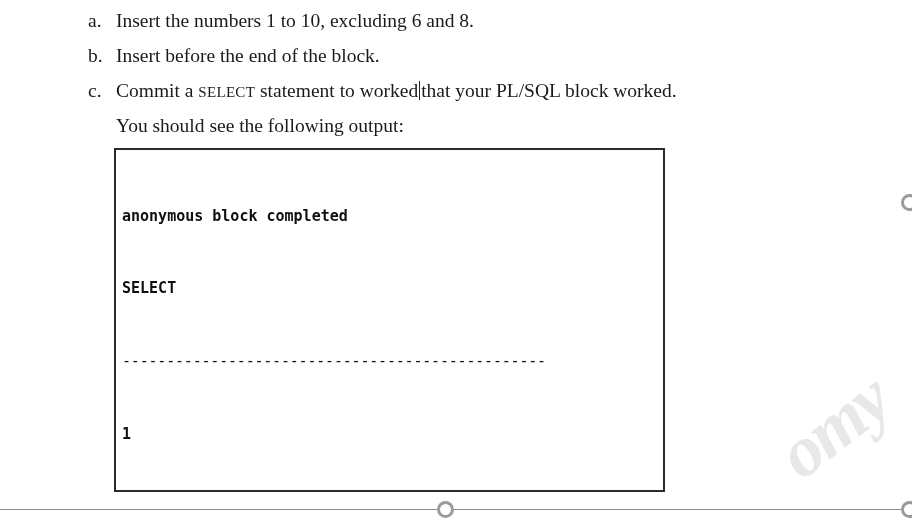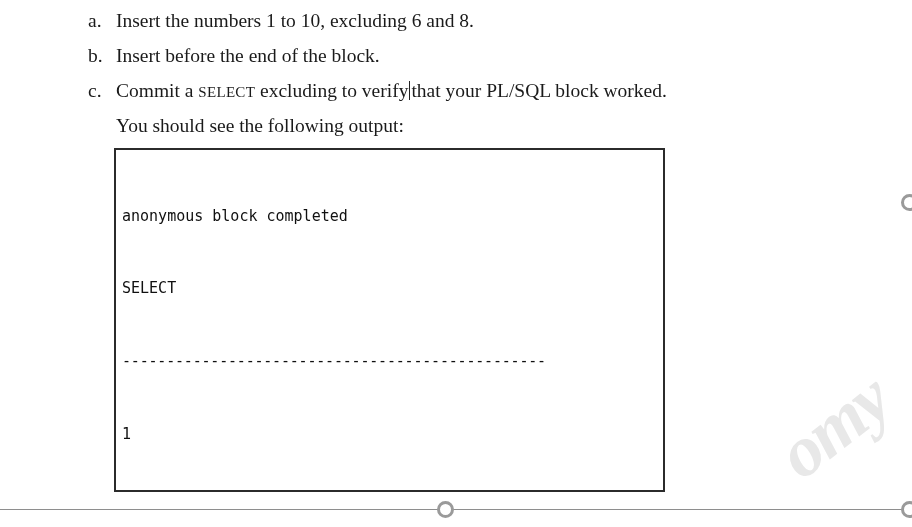--- a/index.html
+++ b/index.html
@@ -99,21 +99,21 @@
   }
   .console-inner {
     padding: 5px 0 0 6px;
     font-family: "DejaVu Sans Mono", "Liberation Mono", monospace;
     font-size: 15px;
     line-height: 24.3px;
     color: #101010;
     letter-spacing: 0px;
     white-space: pre;
   }
-  .c-line { height: 24.3px; }
+  .c-line { height: 24.3px; font-weight: bold; }
   .c-rule {
     height: 24.3px;
     overflow: hidden;
     white-space: nowrap;
     letter-spacing: -0.2px;
   }
 
   
   .page-rule {
     position: absolute;
@@ -165,21 +165,21 @@
     <div class="list-item">
       <div class="marker">b.</div>
       <div class="item-body">
         <div class="item-line">Insert before the end of the block.</div>
       </div>
     </div>
 
     <div class="list-item">
       <div class="marker">c.</div>
       <div class="item-body">
-        <div class="item-line"><span>Commit a </span><span class="kw">SELECT</span><span> excluding to verify</span><span class="caret"></span><span>that your PL/SQL block worked.</span></div>
+        <div class="item-line"><span>Commit a </span><span class="kw">SELECT</span><span> statement to worked</span><span class="caret"></span><span>that your PL/SQL block worked.</span></div>
         <div class="item-line second">You should see the following output:</div>
       </div>
     </div>
 
   </div>
 
   <div class="console">
     <div class="console-inner">
       <div class="c-line">anonymous block completed</div>
       <div class="c-line">SELECT</div>

